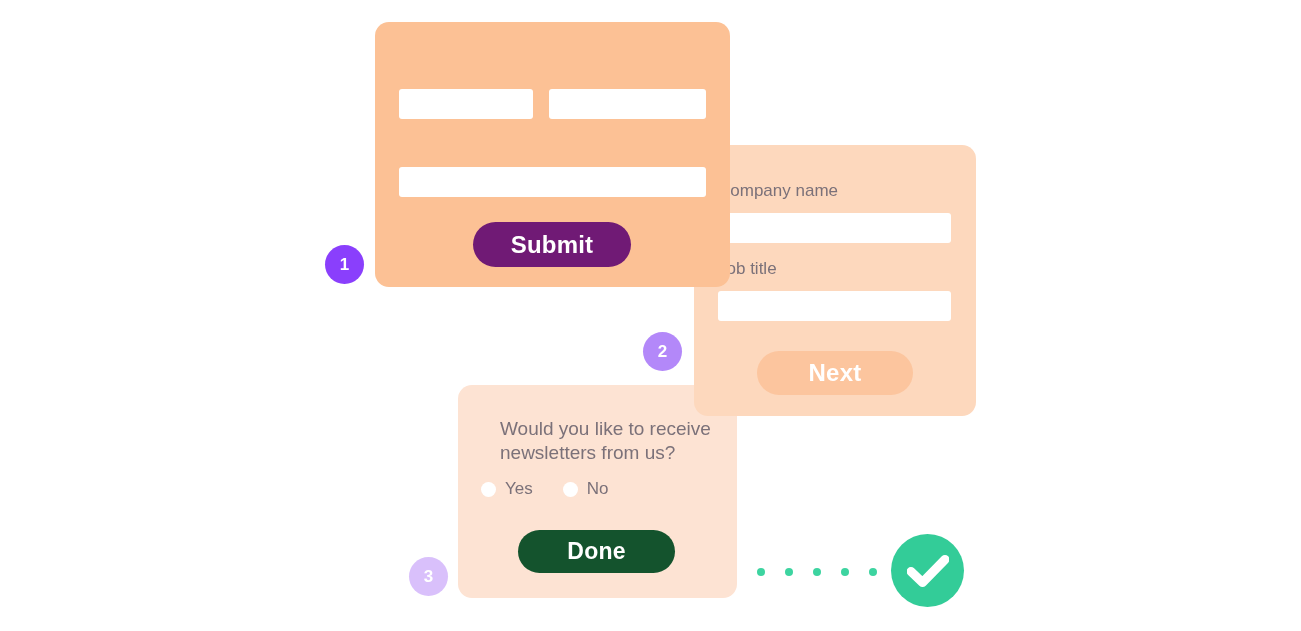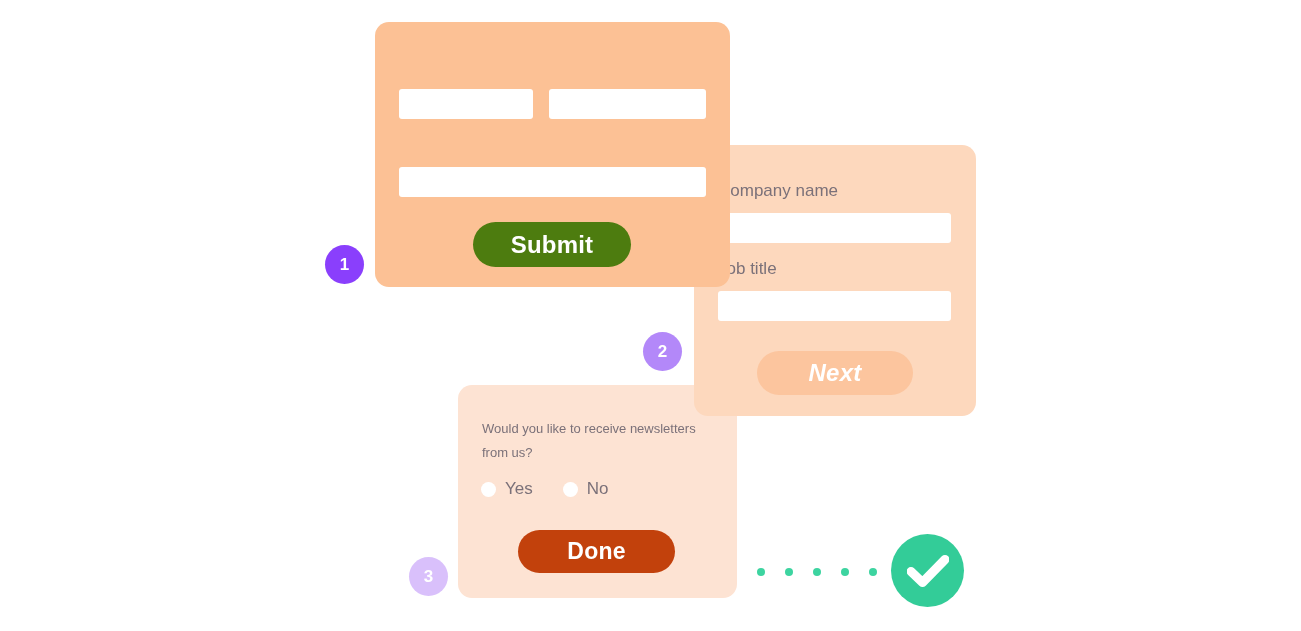--- a/index.html
+++ b/index.html
@@ -87,51 +87,50 @@
     cursor: pointer;
     box-sizing: border-box;
     padding: 0;
     letter-spacing: 0.2px;
   }
   .btn--submit {
     left: 473px;
     top: 222px;
     width: 158px;
     height: 45px;
-    background: #4d7c0f;
+    background: #701a75;
     font-size: 24px;
     z-index: 45;
   }
   .btn--next {
     left: 757px;
     top: 351px;
     width: 156px;
     height: 44px;
     background: #fcc59e;
     font-size: 24px;
     z-index: 35;
-    font-style: italic;
   }
   .btn--done {
     left: 518px;
     top: 530px;
     width: 157px;
     height: 43px;
-    background: #c2410c;
+    background: #14532d;
     font-size: 23px;
     z-index: 25;
   }
 
   
   .question {
     position: absolute;
-    left: 482px;
+    left: 500px;
     top: 417px;
     width: 238px;
-    font-size: 13px;
+    font-size: 19px;
     line-height: 24px;
     color: #7b7179;
     z-index: 22;
   }
   .radio-row {
     position: absolute;
     left: 481px;
     top: 479px;
     display: flex;
     align-items: center;

